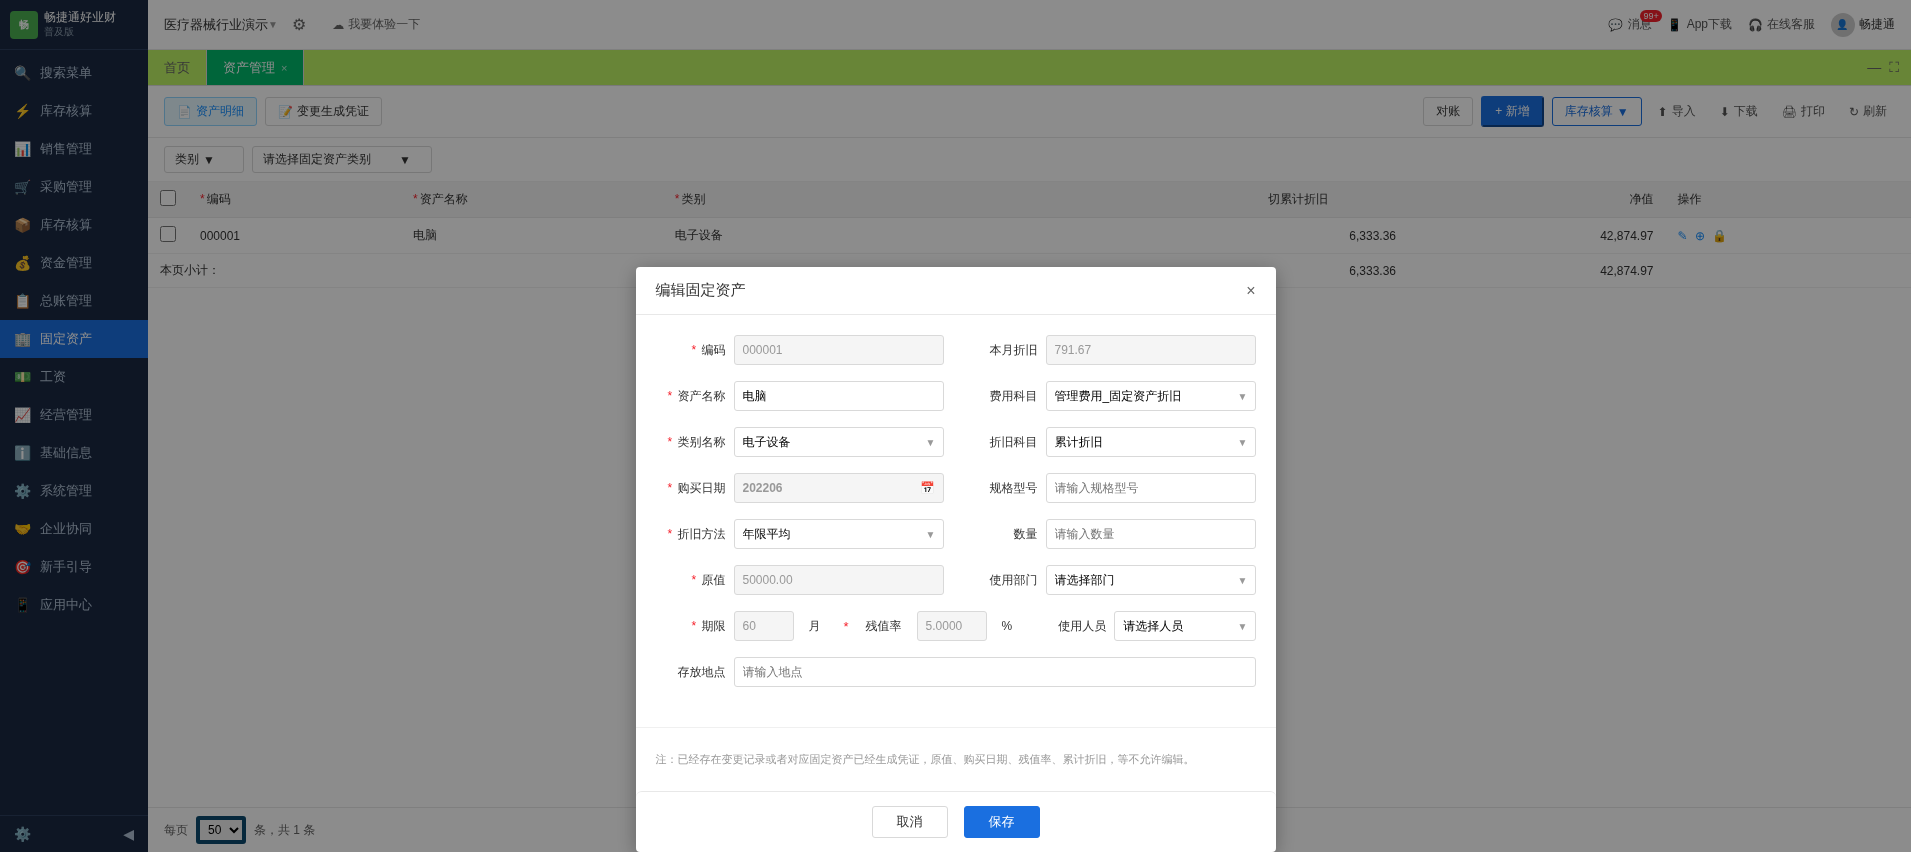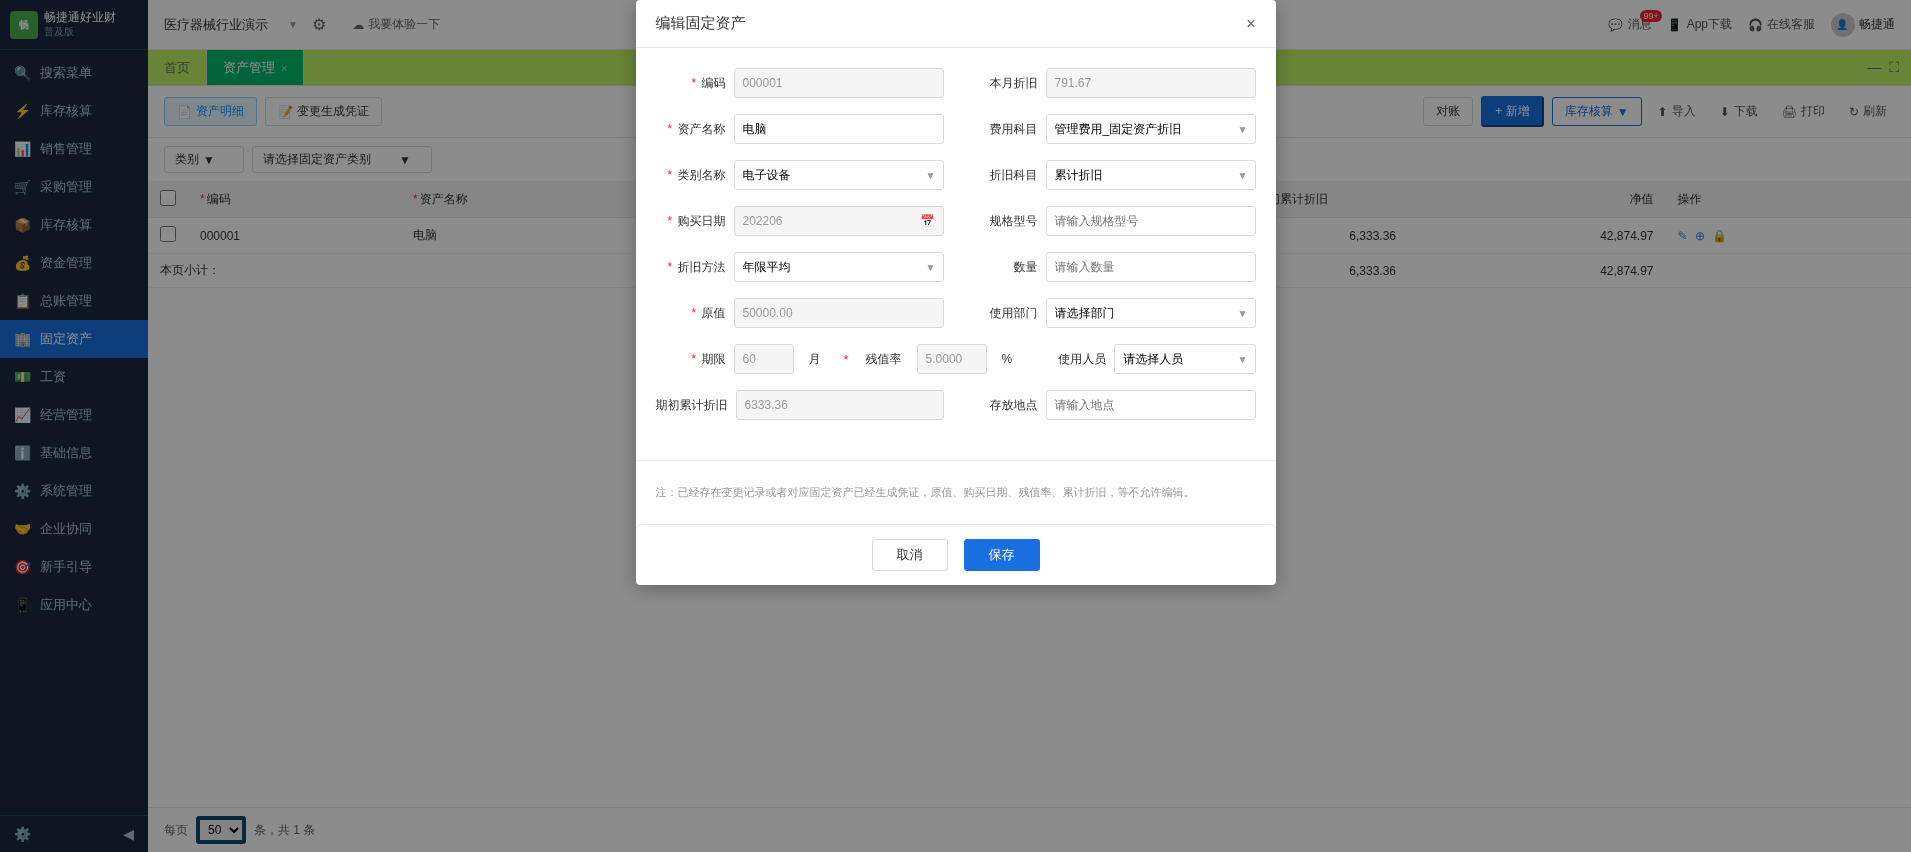--- a/index.html
+++ b/index.html
@@ -54,21 +54,21 @@
 
     
     .topbar {
       height: 50px;
       background: #fff;
       display: flex; align-items: center;
       padding: 0 16px;
       border-bottom: 1px solid #e8e8e8;
       gap: 10px;
     }
-    .topbar-dropdown { display: flex; align-items: center; gap: 20px; cursor: pointer; }
+    .topbar-dropdown { display: flex; align-items: center; gap: 0; cursor: pointer; }
     .topbar-gear { color: #666; cursor: pointer; font-size: 16px; margin-left: 4px; }
     .topbar-experience { display: flex; align-items: center; gap: 4px; color: #666; font-size: 12px; margin-left: 16px; }
     .topbar-right { margin-left: auto; display: flex; align-items: center; gap: 16px; }
     .topbar-notification { position: relative; cursor: pointer; display: flex; align-items: center; gap: 4px; color: #555; font-size: 12px; }
     .badge { background: #f5222d; color: #fff; font-size: 9px; padding: 1px 3px; border-radius: 8px; position: absolute; top: -6px; right: -10px; }
     .topbar-btn { display: flex; align-items: center; gap: 4px; color: #555; font-size: 12px; cursor: pointer; }
     .topbar-user { display: flex; align-items: center; gap: 4px; color: #333; font-size: 12px; cursor: pointer; }
     .user-avatar { width: 24px; height: 24px; border-radius: 50%; background: #ccc; display: flex; align-items: center; justify-content: center; font-size: 10px; color: #666; }
 
     
@@ -151,21 +151,21 @@
       border-top: 1px solid #e8e8e8;
       padding: 8px 16px;
       display: flex; align-items: center; gap: 8px;
       font-size: 12px; color: #666;
     }
 
     
     .modal-overlay {
       position: fixed; top: 0; left: 0; right: 0; bottom: 0;
       background: rgba(0,0,0,0.45);
-      display: flex; align-items: flex-start; justify-content: center;
+      display: flex; align-items: flex-end; justify-content: center;
       z-index: 1000;
     }
     .modal {
       background: #fff;
       border-radius: 4px;
       width: 640px;
       max-height: 90vh;
       overflow-y: auto;
       box-shadow: 0 4px 20px rgba(0,0,0,0.3);
     }
@@ -527,21 +527,21 @@
         </div>
       </div>
 
       <div class="modal-row">
         <div class="modal-field">
           <span class="modal-field-label">
             <span class="modal-field-required">*</span>
             <span>购买日期</span>
           </span>
           <div class="modal-input-with-icon">
-            <input class="modal-input modal-input-disabled" type="text" value="202206" readonly="" style="width: 100%;">
+            <input class="modal-input modal-input-disabled" type="text" value="202206" readonly="" style="width: 100%; font-weight: bold;">
             <span class="modal-input-icon">📅</span>
           </div>
         </div>
         <div class="modal-field">
           <span class="modal-field-label">
             <span>规格型号</span>
           </span>
           <input class="modal-input" type="text" placeholder="请输入规格型号" style="">
         </div>
       </div>
@@ -612,26 +612,20 @@
               <option value="">请选择人员</option>
             </select>
             <span class="modal-select-arrow">▼</span>
           </div>
         </div>
       </div>
 
       <div class="modal-row">
         <div class="modal-field">
           <span class="modal-field-label">
-            <span>期初累计折旧</span>
-          </span>
-          <input class="modal-input modal-input-disabled" type="text" value="6333.36" readonly="" style="">
-        </div>
-        <div class="modal-field">
-          <span class="modal-field-label">
             <span>存放地点</span>
           </span>
           <input class="modal-input" type="text" placeholder="请输入地点" style="">
         </div>
       </div>
 
     </div>
 
     <div class="modal-note">
       <span>注：已经存在变更记录或者对应固定资产已经生成凭证，原值、购买日期、残值率、累计折旧，等不允许编辑。</span>

